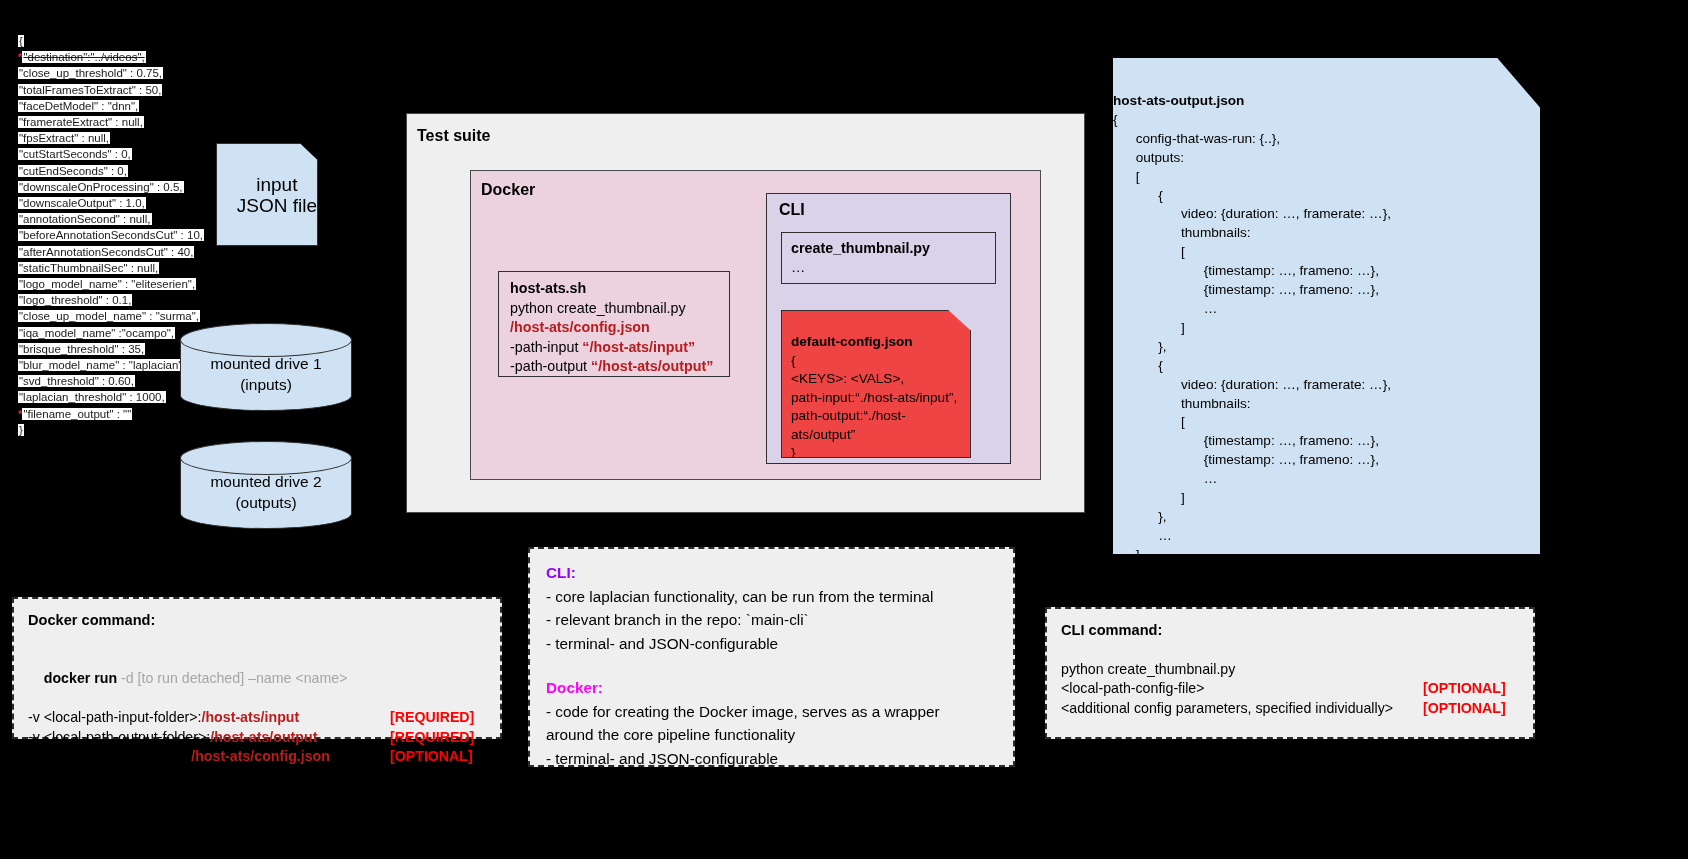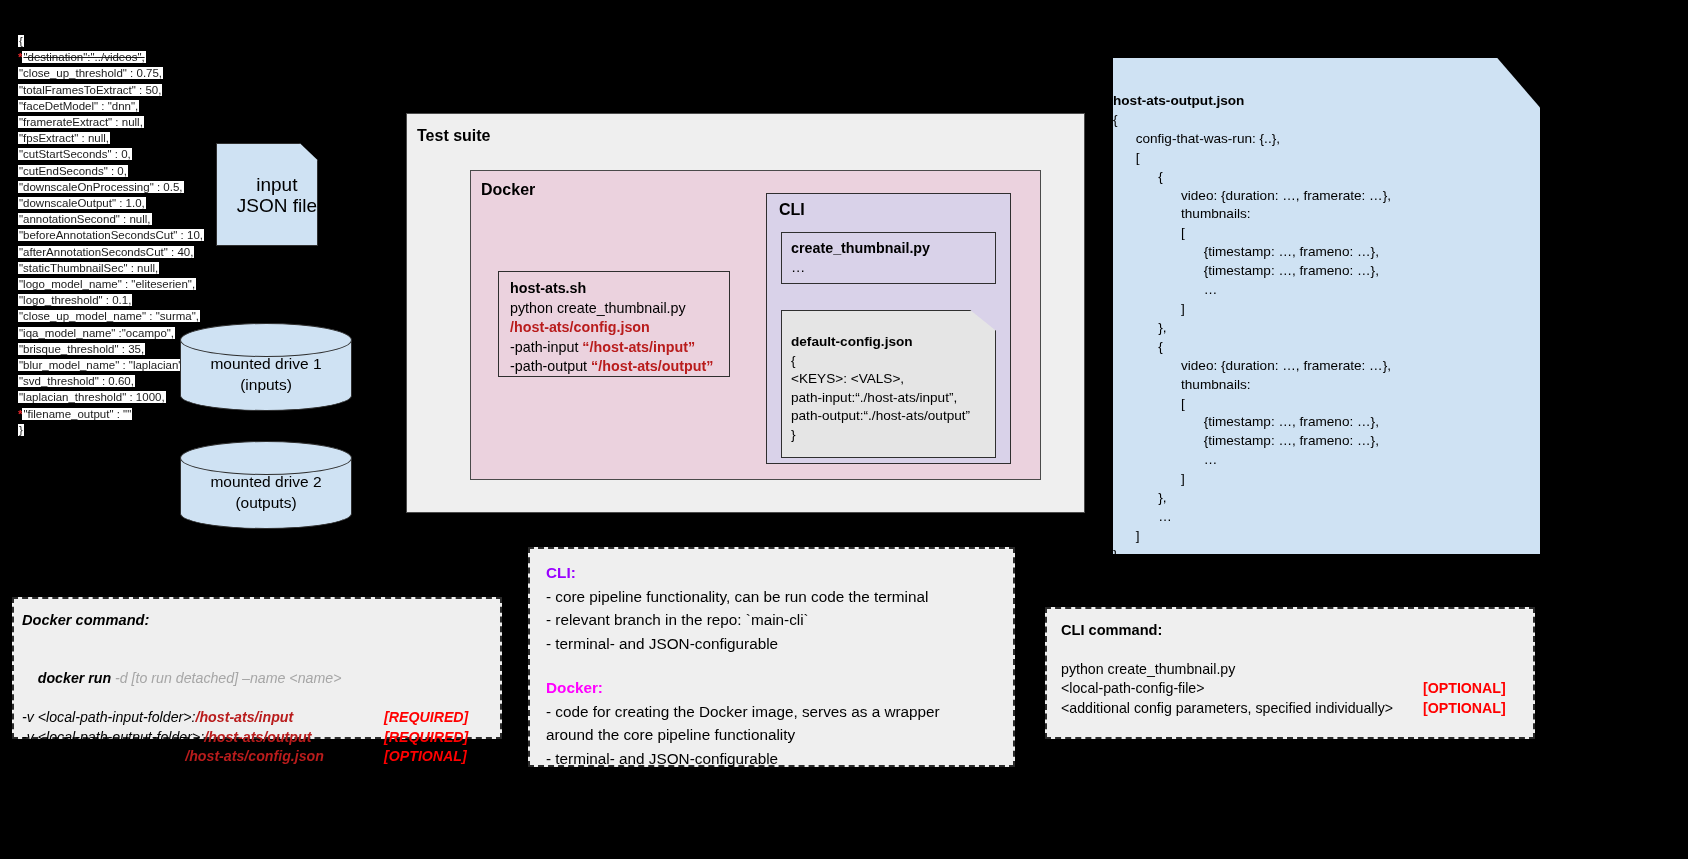--- a/index.html
+++ b/index.html
@@ -116,22 +116,22 @@
   #create-thumbnail-box {
     left: 781px; top: 232px; width: 215px; height: 52px;
     background: #d9d2e9;
     border: 1.3px solid #2f2f2f;
     box-sizing: border-box;
     padding: 6px 9px 0 9px;
     font-size: 14.3px; line-height: 19px;
   }
   #create-thumbnail-box .b { font-weight: bold; }
   #default-config-box {
-    left: 781px; top: 310px; width: 215px; height: 148px;
-    background: #e5e5e5;
+    left: 781px; top: 310px; width: 190px; height: 148px;
+    background: #ef4444;
     border: 1.3px solid #2f2f2f;
     box-sizing: border-box;
     clip-path: polygon(0 0, 88% 0, 100% 14%, 100% 100%, 0 100%);
     padding: 22px 0 0 9px;
     font-size: 13.6px; line-height: 18.5px;
   }
   #default-config-box .b { font-weight: bold; }
 
   
   #host-ats-output {
@@ -147,24 +147,23 @@
   #host-ats-output .b { font-weight: bold; }
 
   
   .note-box {
     background: #efefef;
     border: 2px dashed #2b2b2b;
     box-sizing: border-box;
   }
   #docker-command-box {
     left: 12px; top: 597px; width: 490px; height: 142px;
-    padding: 12px 0 0 8px;
+    padding: 12px 0 0 14px;
     font-size: 14.2px;
     line-height: 19.5px;
-    font-style: italic;
   }
   #docker-command-box .hdr { font-weight: bold; font-size: 14.6px; }
   #docker-command-box .cmdrow { position: relative; white-space: pre; }
   #docker-command-box .tag {
     position: absolute; left: 362px; top: 0;
     color: #ff0000; font-weight: bold;
   }
   .grey { color: #a6a6a6; }
   #docker-command-box .bold-cmd { font-weight: bold; }
 
@@ -307,20 +306,21 @@
       <div>path-output:“./host-ats/output”</div>
       <div>}</div>
     </div>
 </div>
 
 <div id="host-ats-output" class="abs">
   <div class="ln b">host-ats-output.json</div>
   <div id="output-json-lines">
       <div class="ln">{</div>
       <div class="ln">      config-that-was-run: {..},</div>
+      <div class="ln">      outputs:</div>
       <div class="ln">      [</div>
       <div class="ln">            {</div>
       <div class="ln">                  video: {duration: …, framerate: …},</div>
       <div class="ln">                  thumbnails:</div>
       <div class="ln">                  [</div>
       <div class="ln">                        {timestamp: …, frameno: …},</div>
       <div class="ln">                        {timestamp: …, frameno: …},</div>
       <div class="ln">                        …</div>
       <div class="ln">                  ]</div>
       <div class="ln">            },</div>
@@ -349,21 +349,21 @@
       <div class="cmdrow"><span>-v &lt;local-path-input-folder&gt;:</span><span class="orange">/host-ats/input</span><span class="tag">[REQUIRED]</span></div>
       <div class="cmdrow"><span>-v &lt;local-path-output-folder&gt;:</span><span class="orange">/host-ats/output</span><span class="tag">[REQUIRED]</span></div>
       <div class="cmdrow"><span>-v &lt;local-path-config-file&gt;:</span><span class="orange">/host-ats/config.json</span><span class="tag">[OPTIONAL]</span></div>
       <div class="cmdrow"><span>&lt;Docker image name&gt;</span></div>
     </div>
 </div>
 
 <div id="cli-docker-desc-box" class="abs note-box">
   <div class="ln cli-hdr">CLI:</div>
   <div id="cli-desc-lines">
-      <div class="ln">- core pipeline functionality, can be run code the terminal</div>
+      <div class="ln">- core laplacian functionality, can be run from the terminal</div>
       <div class="ln">- relevant branch in the repo: `main-cli`</div>
       <div class="ln">- terminal- and JSON-configurable</div>
     </div>
   <div class="spacer"></div>
   <div class="ln docker-hdr">Docker:</div>
   <div id="docker-desc-lines">
       <div class="ln">- code for creating the Docker image, serves as a wrapper</div>
       <div class="ln">around the core pipeline functionality</div>
       <div class="ln">- terminal- and JSON-configurable</div>
     </div>

